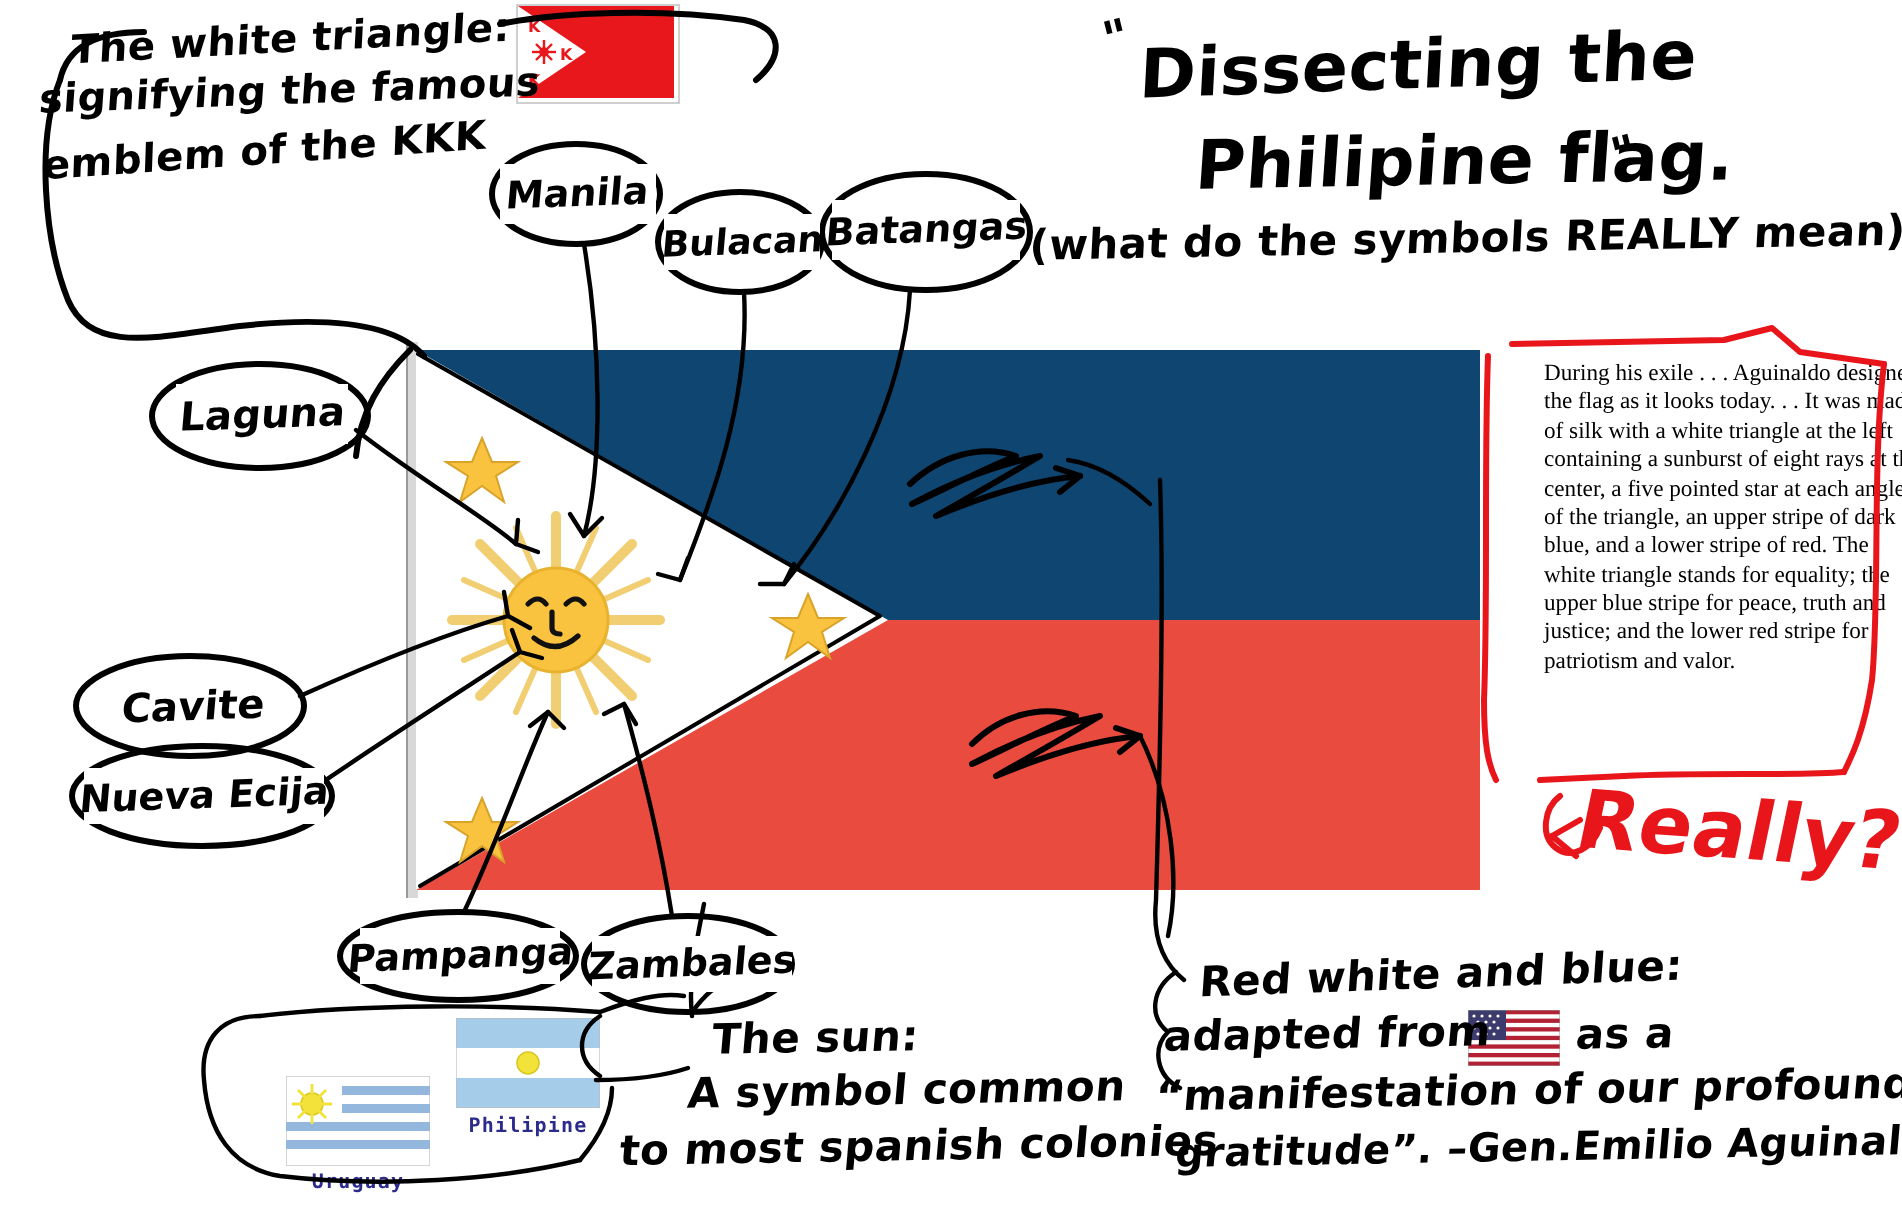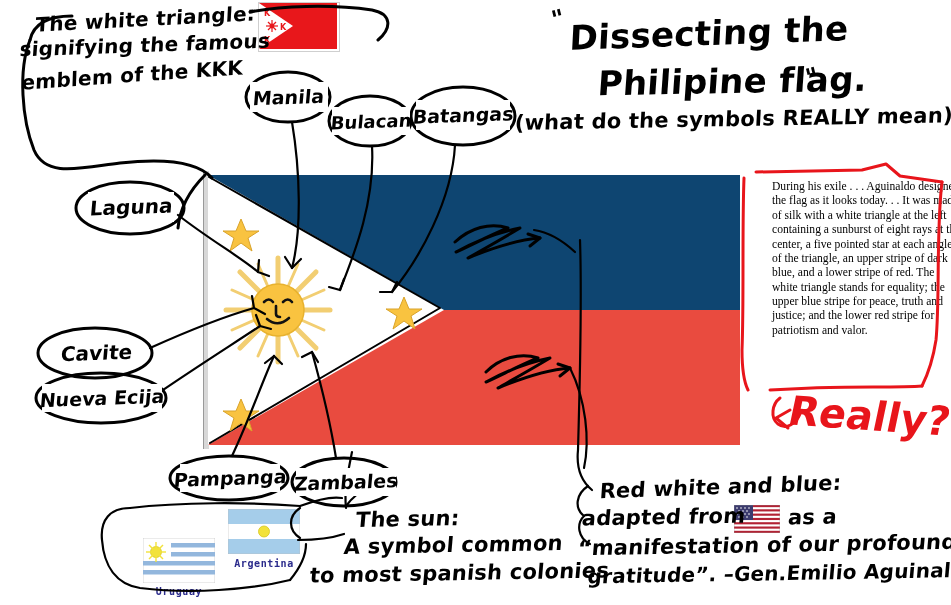--- a/index.html
+++ b/index.html
@@ -157,21 +157,21 @@
 
   <div style="left:228px;top:509px;width:72px;height:45px;">
     <svg width="72" height="45" viewBox="0 0 72 45">
       <rect width="72" height="15" y="0" fill="#a5cdea"></rect>
       <rect width="72" height="15" y="15" fill="#ffffff"></rect>
       <rect width="72" height="15" y="30" fill="#a5cdea"></rect>
       <rect width="72" height="45" fill="none" stroke="#bbb" stroke-width="0.6"></rect>
       <circle cx="36" cy="22.5" r="5.5" fill="#f2e23a" stroke="#d8c820" stroke-width="0.8"></circle>
     </svg>
   </div>
-  <div class="miniflag-label" style="left:228px;top:558px;width:72px;">Argentina</div>
+  <div class="miniflag-label" style="left:228px;top:558px;width:72px;">Philipine</div>
 
   <div style="left:734px;top:505px;width:46px;height:28px;">
     <svg width="46" height="28" viewBox="0 0 46 28">
       <rect width="46" height="28" fill="#ffffff"></rect>
       <g fill="#b22234">
         <rect y="0" width="46" height="2.15"></rect>
           <rect y="4.3" width="46" height="2.15"></rect>
         <rect y="8.6" width="46" height="2.15"></rect>
           <rect y="12.9" width="46" height="2.15"></rect>
         <rect y="17.2" width="46" height="2.15"></rect>

